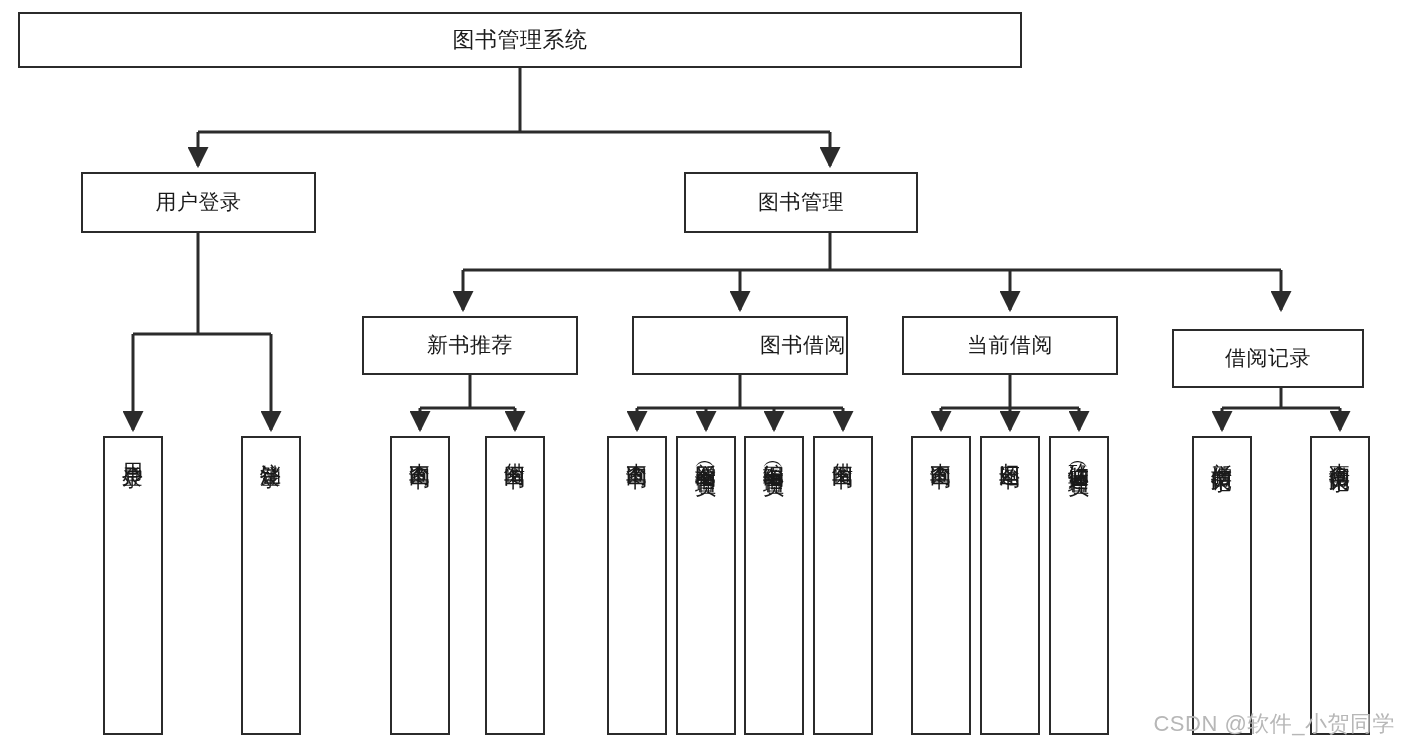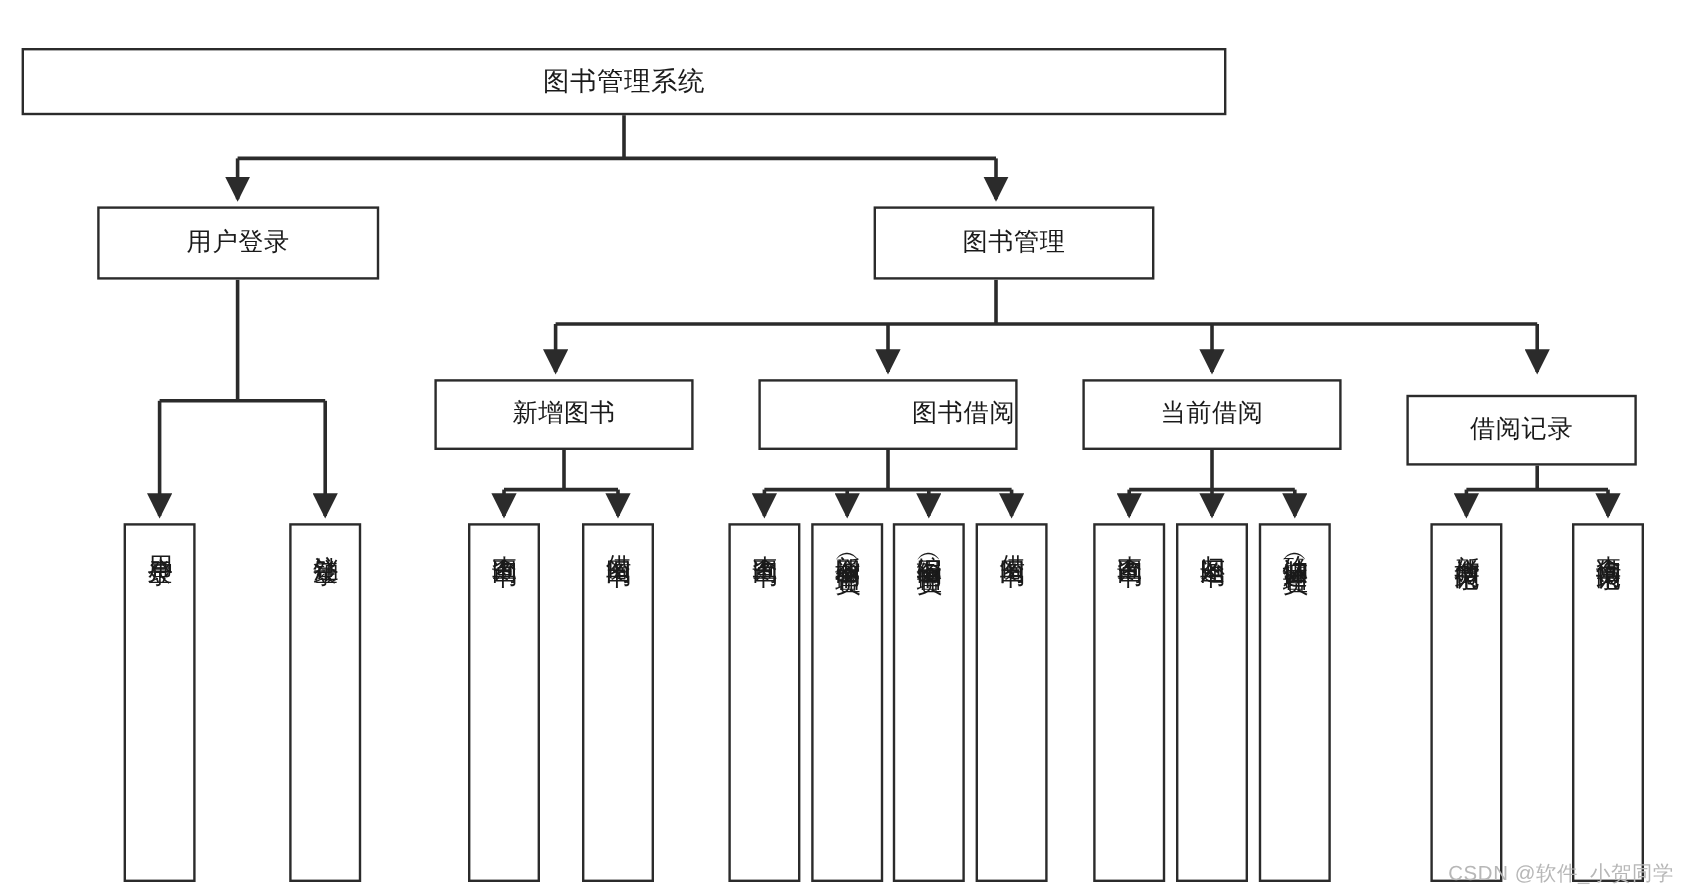--- a/index.html
+++ b/index.html
@@ -57,21 +57,21 @@
     letter-spacing: 2px;
     line-height: 1.1;
   }
   .node.root .node-label {
     font-size: 22px;
   }
   .watermark {
     position: absolute;
     right: 10px;
     bottom: 8px;
-    font-size: 17px;
+    font-size: 22px;
     color: #b7b7b7;
     letter-spacing: 0.5px;
     user-select: none;
     pointer-events: none;
   }
 </style>
 </head>
 <body>
 
 <div id="diagram-root">
@@ -119,34 +119,34 @@
       <path d="M 1010 408 L 1010 430" marker-end="url(#arrow)"></path>
       <path d="M 1079 408 L 1079 430" marker-end="url(#arrow)"></path>
 
       <path d="M 1281 375 L 1281 408"></path>
       <path d="M 1222 408 L 1340 408"></path>
       <path d="M 1222 408 L 1222 430" marker-end="url(#arrow)"></path>
       <path d="M 1340 408 L 1340 430" marker-end="url(#arrow)"></path>
     </g>
   </svg>
 
-  <div class="node horizontal root" style="left:18px; top:12px; width:1004px; height:56px;margin-top:28px;">
+  <div class="node horizontal root" style="left:18px; top:12px; width:1004px; height:56px;">
     <span class="node-label">图书管理系统</span>
   </div>
 
   <div class="node horizontal" style="left:81px; top:172px; width:235px; height:61px;">
     <span class="node-label">用户登录</span>
   </div>
 
-  <div class="node horizontal" style="left:728px; top:172px; width:234px; height:61px;">
+  <div class="node horizontal" style="left:684px; top:172px; width:234px; height:61px;">
     <span class="node-label">图书管理</span>
   </div>
 
   <div class="node horizontal" style="left:362px; top:316px; width:216px; height:59px;">
-    <span class="node-label">新增图书</span>
+    <span class="node-label">新书推荐</span>
   </div>
 
   <div class="node horizontal" style="left:632px; top:316px; width:216px; height:59px;justify-content:flex-end;">
     <span class="node-label">图书借阅</span>
   </div>
 
   <div class="node horizontal" style="left:902px; top:316px; width:216px; height:59px;justify-content:center;">
     <span class="node-label">当前借阅</span>
   </div>
 

